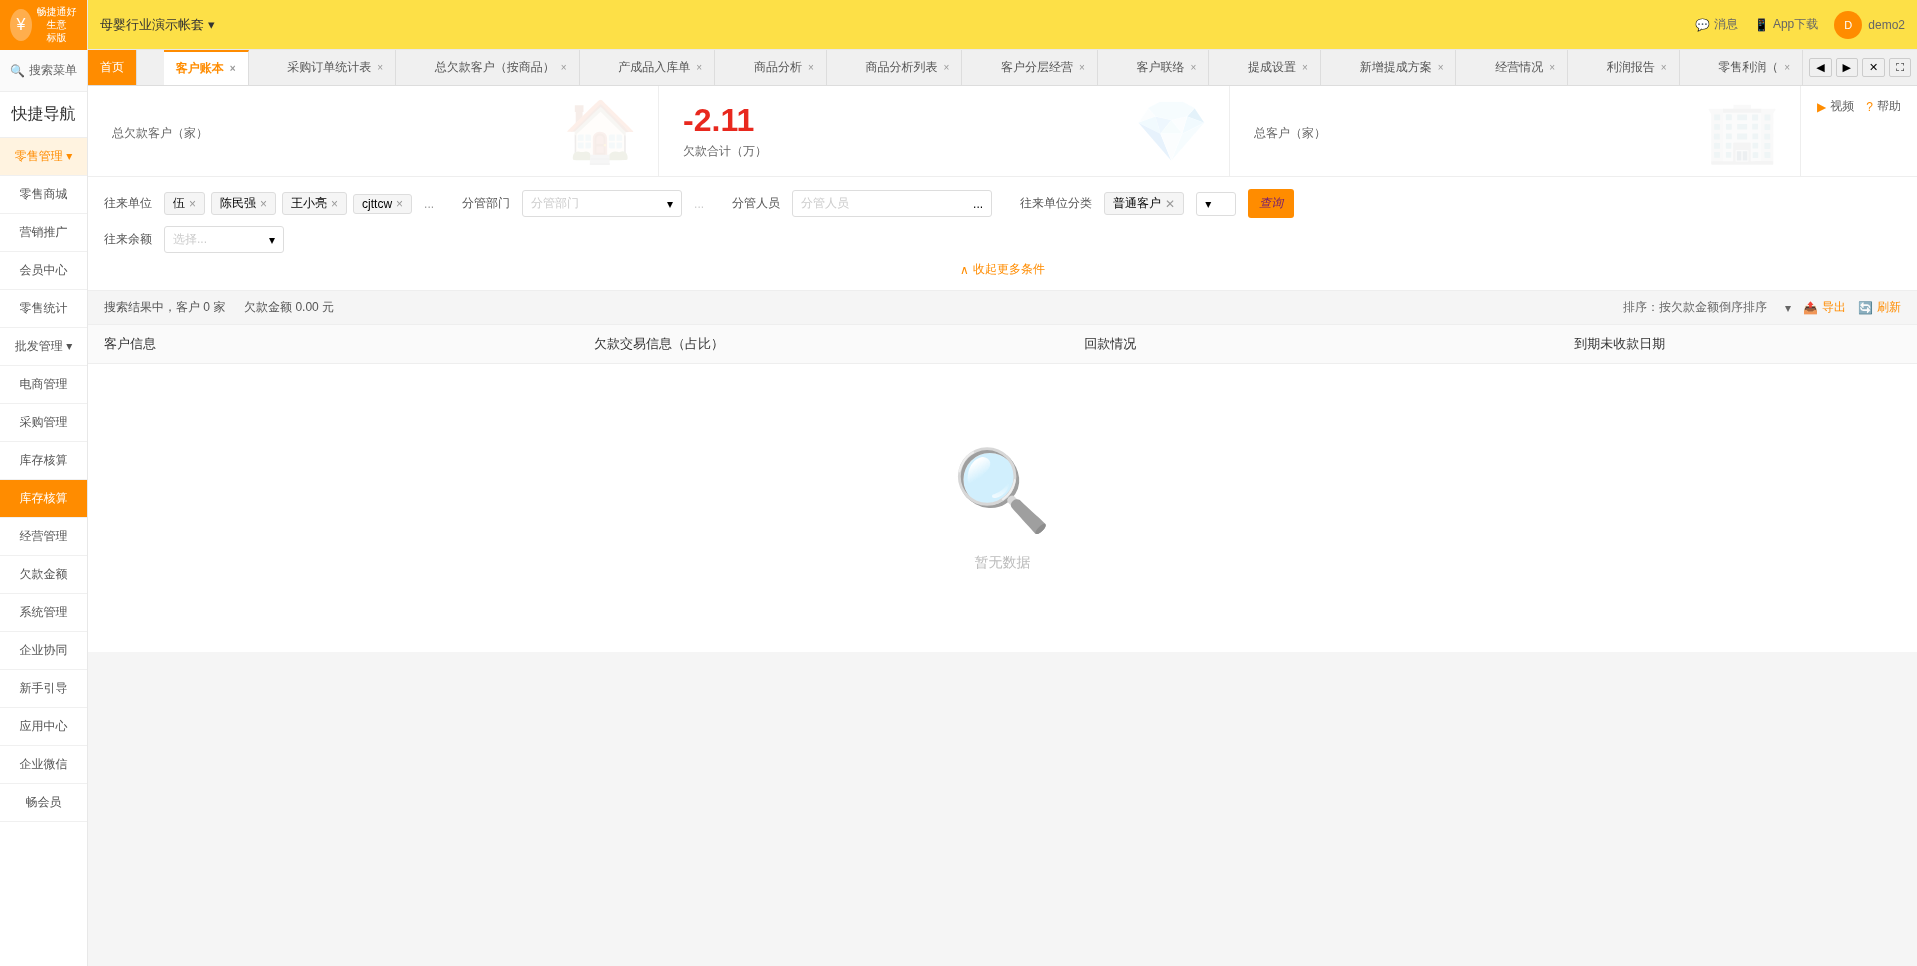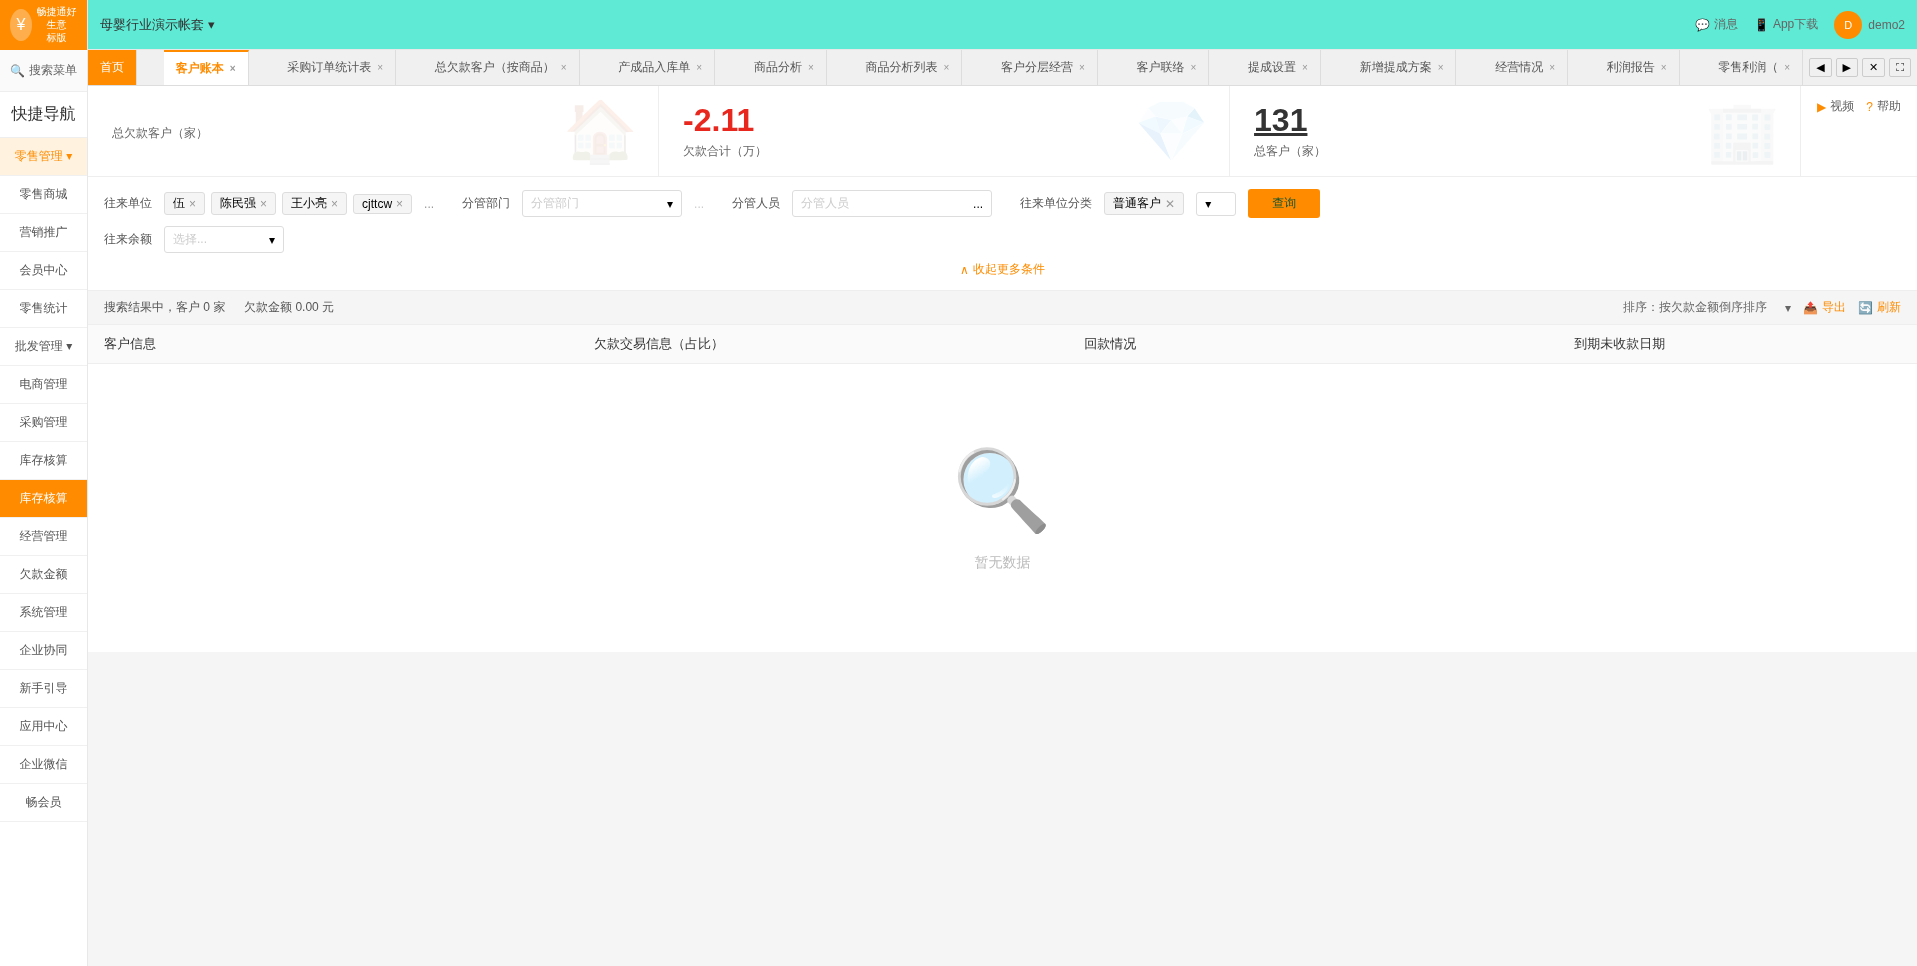--- a/index.html
+++ b/index.html
@@ -14,21 +14,21 @@
     .sidebar-nav-btn { padding: 8px 6px; border-bottom: 1px solid #eee; }
     .sidebar-nav-btn button { width: 100%; background: none; border: none; color: #333; font-size: 16px; cursor: pointer; padding: 4px; }
     .sidebar-item { padding: 10px 6px; text-align: center; cursor: pointer; color: #555; font-size: 12px; border-bottom: 1px solid #f0f0f0; }
     .sidebar-item.active { background: #ff8c00; color: white; }
     .sidebar-item.active-parent { background: #fff3e0; color: #ff8c00; }
 
     
     .main { flex: 1; display: flex; flex-direction: column; overflow: hidden; }
 
     
-    .top-header { height: 50px; background: #5eead4; border-bottom: 1px solid #e8e8e8; display: flex; align-items: center; justify-content: space-between; padding: 0 12px; }
+    .top-header { height: 50px; background: #fde047; border-bottom: 1px solid #e8e8e8; display: flex; align-items: center; justify-content: space-between; padding: 0 12px; }
     .top-header-left { display: flex; align-items: center; gap: 8px; }
     .industry-select { display: flex; align-items: center; gap: 4px; font-size: 13px; color: #333; cursor: pointer; }
     .top-header-right { display: flex; align-items: center; gap: 16px; font-size: 12px; color: #666; }
     .header-user { display: flex; align-items: center; gap: 6px; cursor: pointer; }
     .avatar { width: 28px; height: 28px; background: #ff8c00; border-radius: 50%; display: flex; align-items: center; justify-content: center; color: white; font-size: 11px; }
 
     
     .tab-bar { background: #f0f0f0; border-bottom: 1px solid #ddd; display: flex; align-items: center; overflow: hidden; height: 36px; }
     .tab-item { display: flex; align-items: center; gap: 4px; padding: 6px 12px; font-size: 12px; cursor: pointer; border-right: 1px solid #ddd; white-space: nowrap; background: #f0f0f0; color: #555; height: 36px; }
     .tab-item.active { background: #fff; color: #ff8c00; border-top: 2px solid #ff8c00; font-weight: bold; }
@@ -222,21 +222,20 @@
         <div class="stat-bg-icon">🏠</div>
         <div class="stat-label">总欠款客户（家）</div>
       </div>
       <div class="stat-item">
         <div class="stat-bg-icon" style="color:#f0c0c0;">💎</div>
         <div class="stat-value-red">-2.11</div>
         <div class="stat-label">欠款合计（万）</div>
       </div>
       <div class="stat-item">
         <div class="stat-bg-icon" style="color:#b0d0f0;">🏢</div>
-        <div class="stat-value-black">131</div>
         <div class="stat-label">总客户（家）</div>
       </div>
       <div style="display:flex;align-items:flex-start;padding:12px 16px;gap:12px;font-size:12px;color:#666;">
         <div style="display:flex;align-items:center;gap:4px;cursor:pointer;">
           <span style="color:#ff8c00;">▶</span>
           <span>视频</span>
         </div>
         <div style="display:flex;align-items:center;gap:4px;cursor:pointer;">
           <span style="color:#ff8c00;">?</span>
           <span>帮助</span>
@@ -284,21 +283,21 @@
         <div class="filter-tags">
           <div class="filter-tag">
             <span>普通客户</span>
             <span class="remove">✕</span>
           </div>
         </div>
         <div class="filter-select" style="min-width:40px;">
           <span>▾</span>
         </div>
 
-        <button style="background:#ff8c00;color:#14532d;border:none;padding:6px 24px;border-radius:3px;cursor:pointer;font-size:12px;">查询</button>
+        <button style="background:#ff8c00;color:#701a75;border:none;padding:6px 11px;border-radius:3px;cursor:pointer;font-size:12px;font-style:italic;">查询</button>
       </div>
 
       <div class="filter-row">
         <span class="filter-label">往来余额</span>
         <div class="filter-select" style="min-width:120px;">
           <span style="color:#ccc;">选择...</span>
           <span>▾</span>
         </div>
       </div>
 

